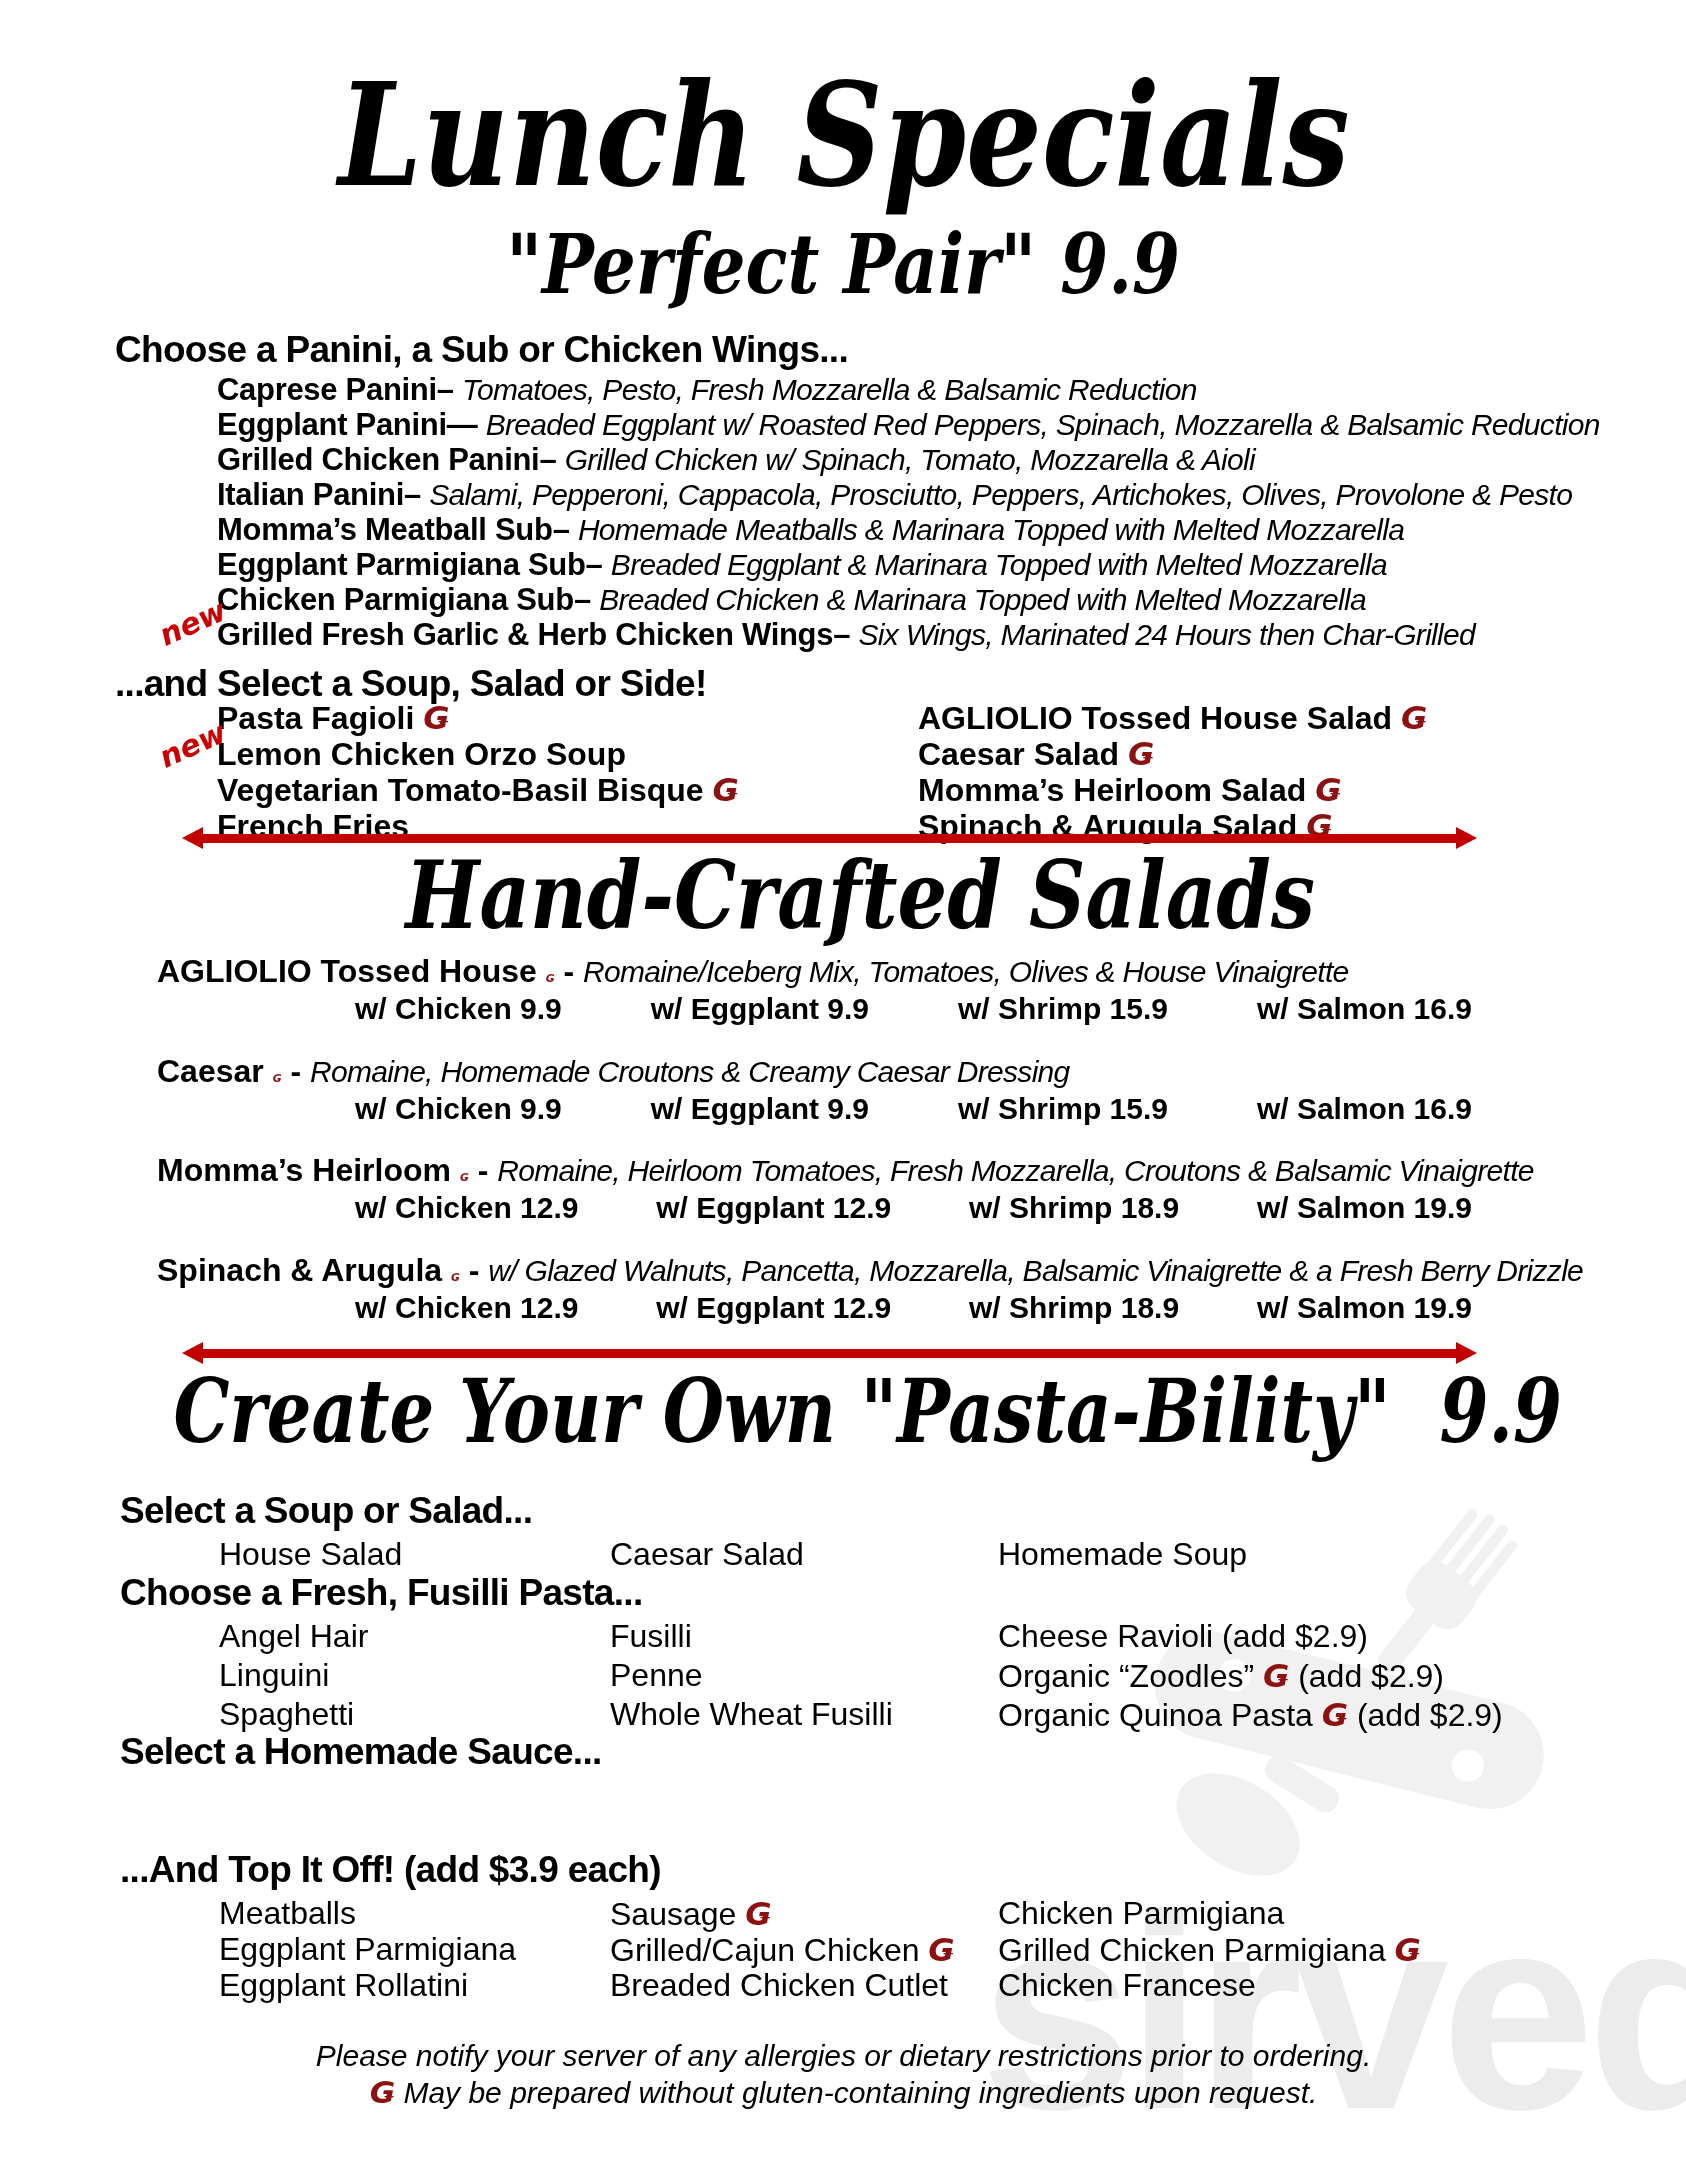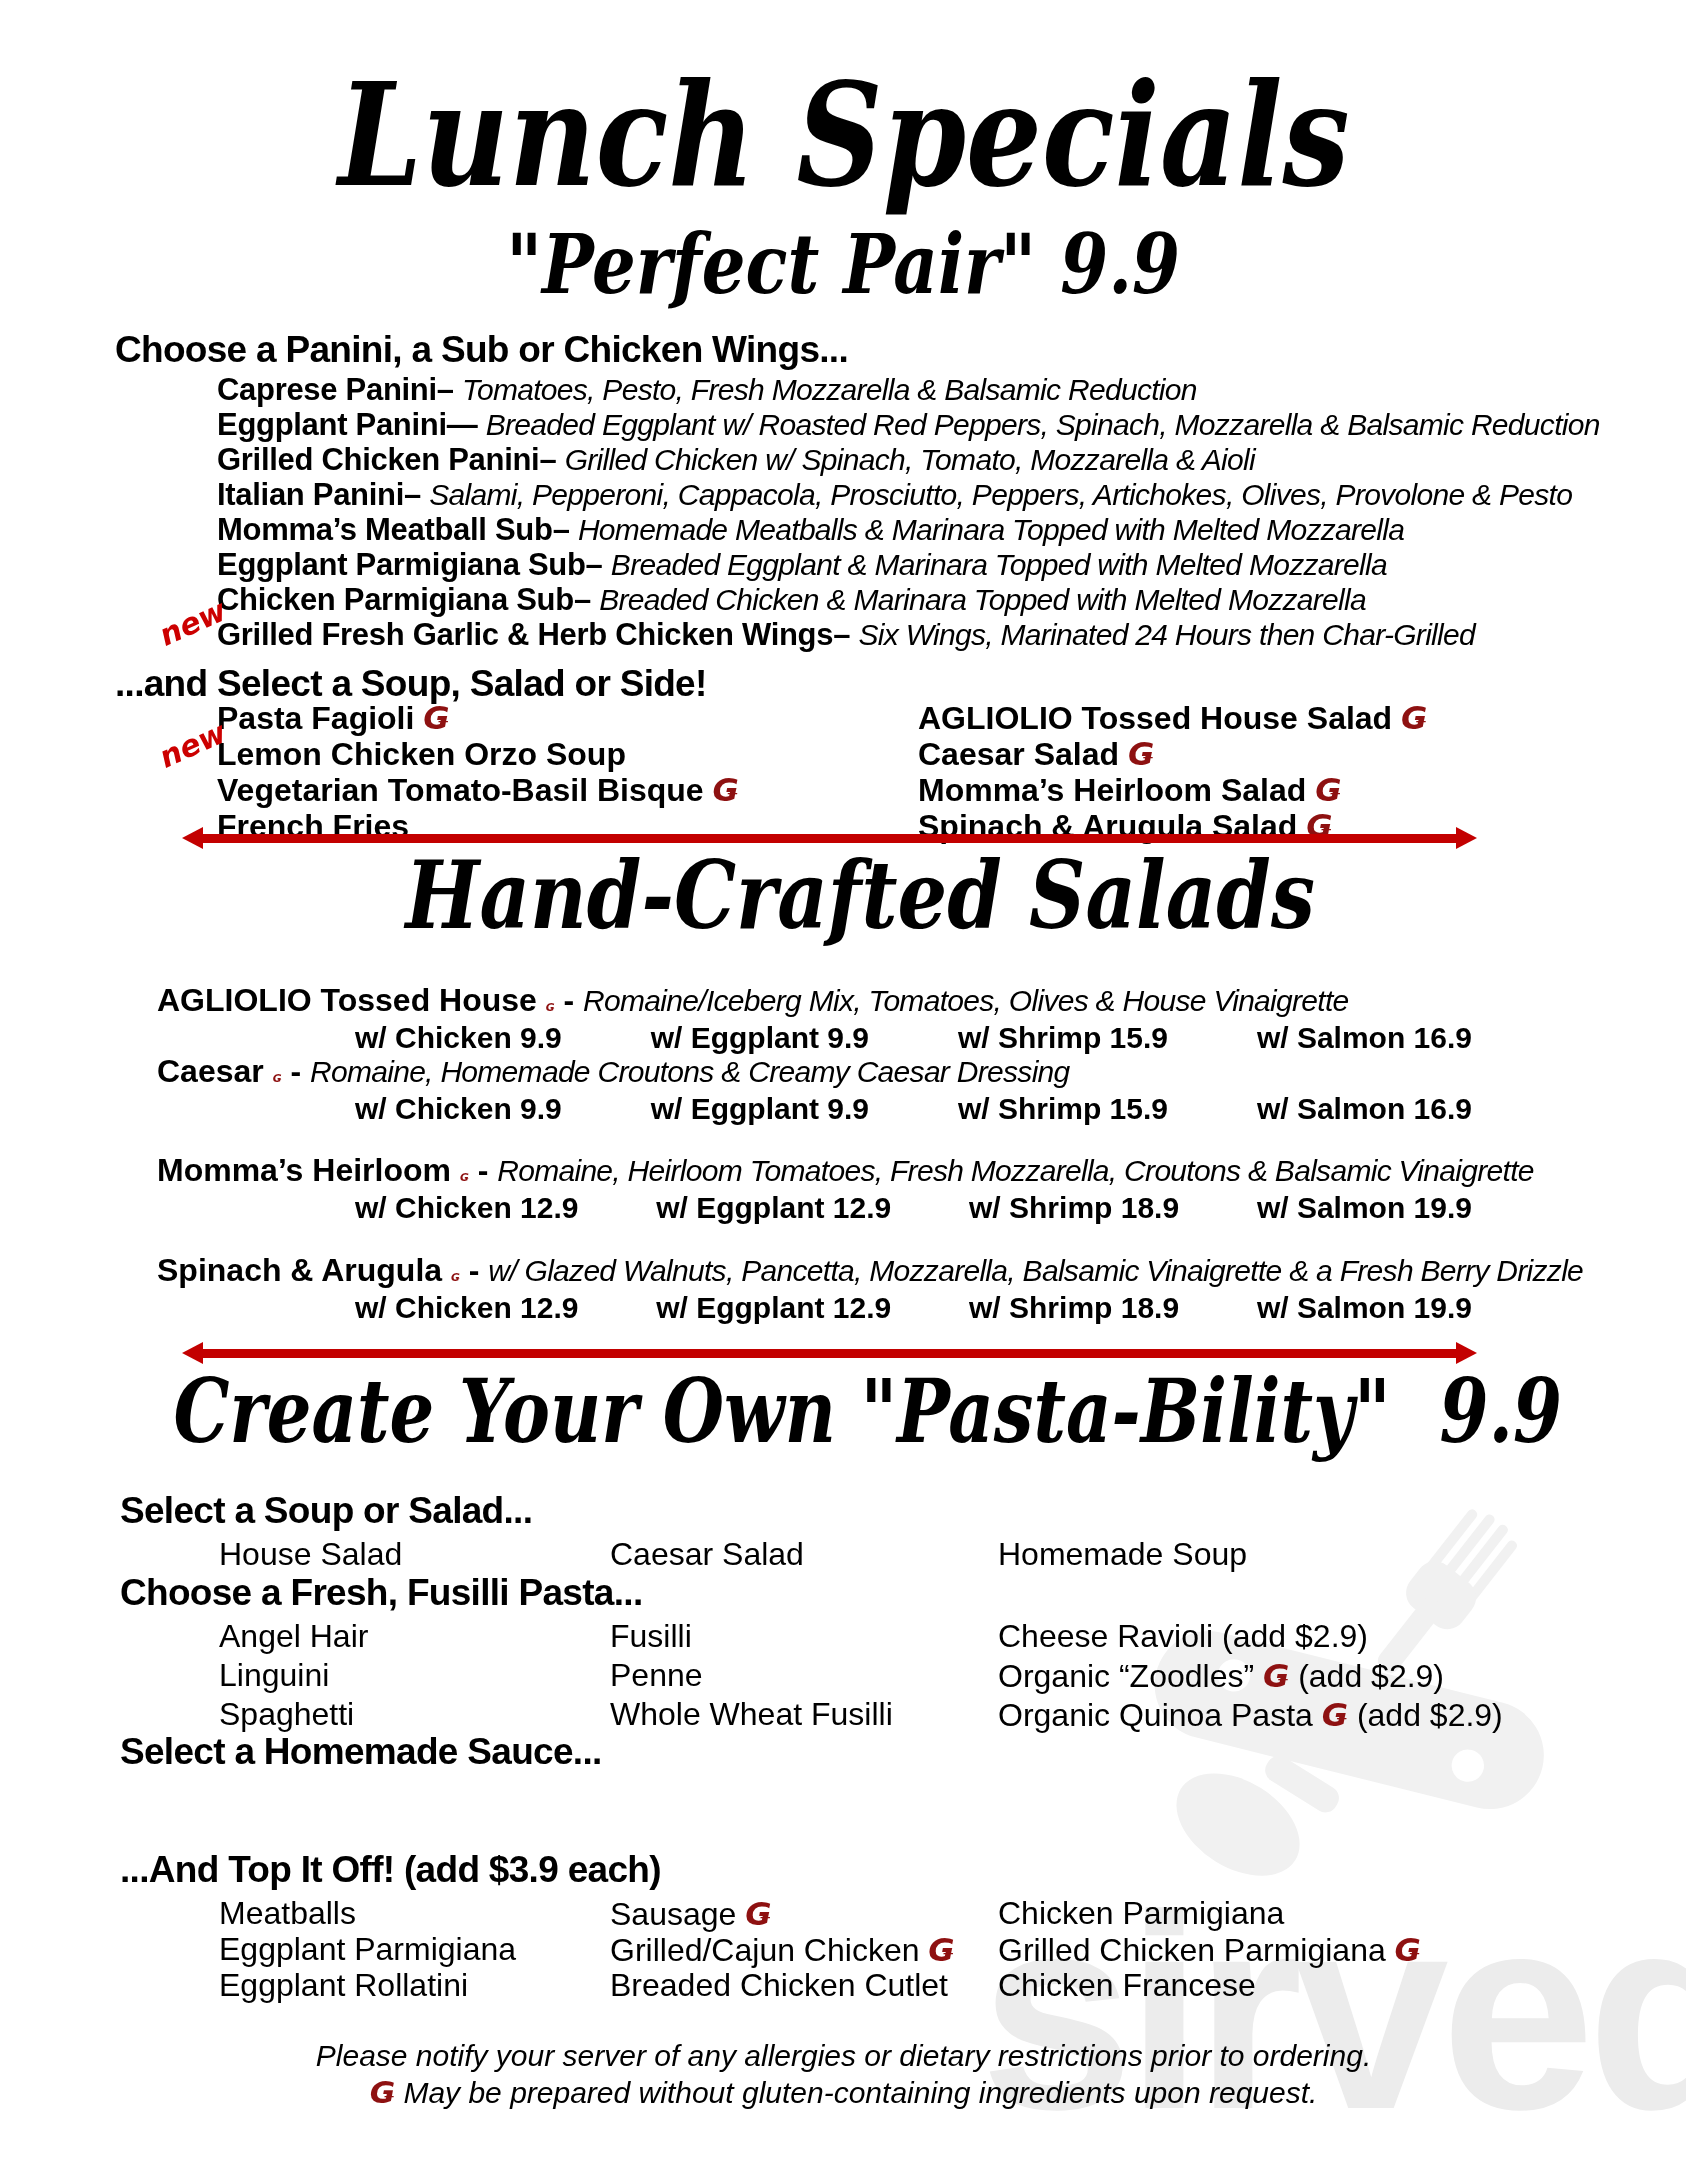--- a/index.html
+++ b/index.html
@@ -38,21 +38,21 @@
 
   .divider{position:absolute;left:202px;width:1255px;height:8.8px;background:#c30000;}
   .divider::before,.divider::after{content:"";position:absolute;top:-7.4px;width:0;height:0;
       border-top:11.5px solid transparent;border-bottom:11.5px solid transparent;}
   .divider::before{left:-20px;border-right:21.6px solid #c30000;}
   .divider::after{right:-20px;border-left:21.6px solid #c30000;}
   #divider-1{top:834px;}
   #divider-2{top:1349px;}
 
   .salad-block{position:absolute;left:157px;white-space:nowrap;}
-  #salad-0{top:982px;} #salad-1{top:1053px;} #salad-2{top:1152px;} #salad-3{top:1252px;}
+  #salad-0{top:953px;} #salad-1{top:1053px;} #salad-2{top:1152px;} #salad-3{top:1252px;}
   .s-name{font-weight:bold;font-size:32px;}
   .s-desc{font-style:italic;font-size:30px;letter-spacing:-0.7px;}
   .salad-prices{position:absolute;left:198px;top:39px;width:1117px;display:flex;
                 justify-content:space-between;font-weight:bold;font-size:30px;}
 
   .pasta-sec{position:absolute;left:120px;}
   #psec-0{top:1490px;} #psec-1{top:1572px;} #psec-2{top:1731px;} #psec-3{top:1849px;}
   .p-heading{font-weight:bold;font-size:37px;letter-spacing:-0.7px;white-space:nowrap;text-align:right;}
   .p-rows{position:relative;margin-top:4px;}
   .p-row{position:relative;height:39px;}

